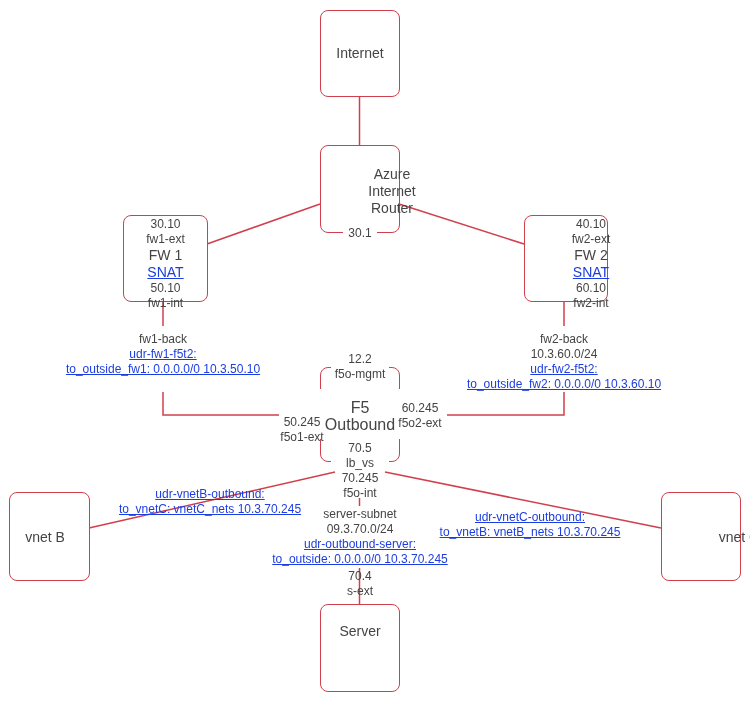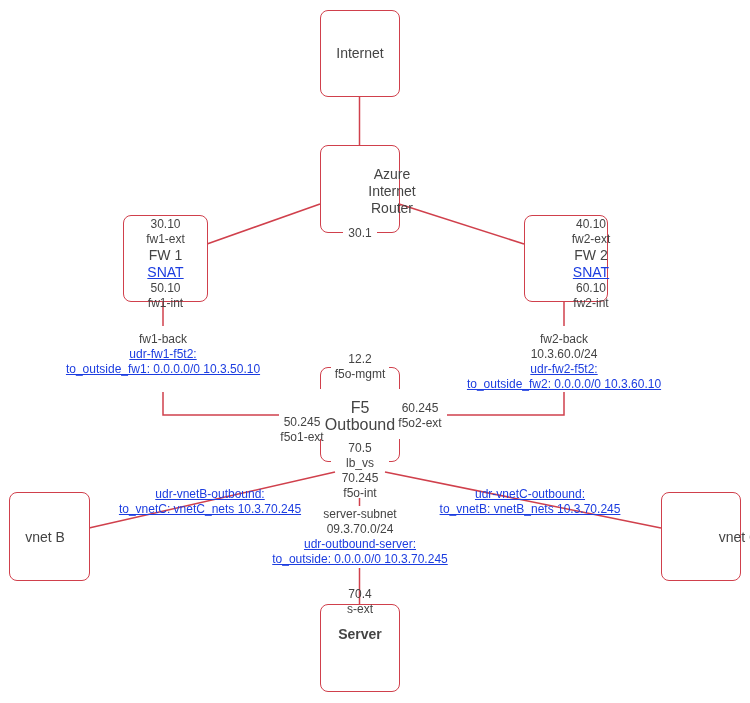--- a/index.html
+++ b/index.html
@@ -104,36 +104,36 @@
   <div>lb_vs</div>
   <div>70.245</div>
   <div>f5o-int</div>
 </div>
 
 <div class="lbl blue" style="left:110px;width:200px;top:487px;">
   <div>udr-vnetB-outbound:</div>
   <div>to_vnetC: vnetC_nets 10.3.70.245</div>
 </div>
 
-<div class="lbl blue" style="left:430px;width:200px;top:487px;">
+<div class="lbl blue" style="left:430px;width:200px;top:510px;">
   <div>udr-vnetC-outbound:</div>
   <div>to_vnetB: vnetB_nets 10.3.70.245</div>
 </div>
 
 <div class="lbl" style="left:240px;width:240px;top:507px;">
   <div>server-subnet</div>
   <div>09.3.70.0/24</div>
   <div class="blue">udr-outbound-server:</div>
   <div class="blue">to_outside: 0.0.0.0/0 10.3.70.245</div>
 </div>
 
 <div class="box" style="left:9px;top:492px;width:81px;height:89px;"></div>
 <div class="lbl big" style="left:9px;width:72px;top:529px;">vnet B</div>
 
 <div class="box" style="left:661px;top:492px;width:80px;height:89px;"></div>
 <div class="lbl big" style="left:661px;width:68px;top:529px;padding-left:44px;">vnet C</div>
 
 <div class="box" style="left:320px;top:604px;width:80px;height:88px;"></div>
-<div class="lbl" style="left:320px;width:80px;top:587px;">
+<div class="lbl" style="left:320px;width:80px;top:569px;">
   <div>70.4</div>
   <div>s-ext</div>
-  <div class="big" style="margin-top:9px;font-weight:bold;">Server</div>
+  <div class="big" style="margin-top:24px;">Server</div>
 </div>
 
 </body></html>

